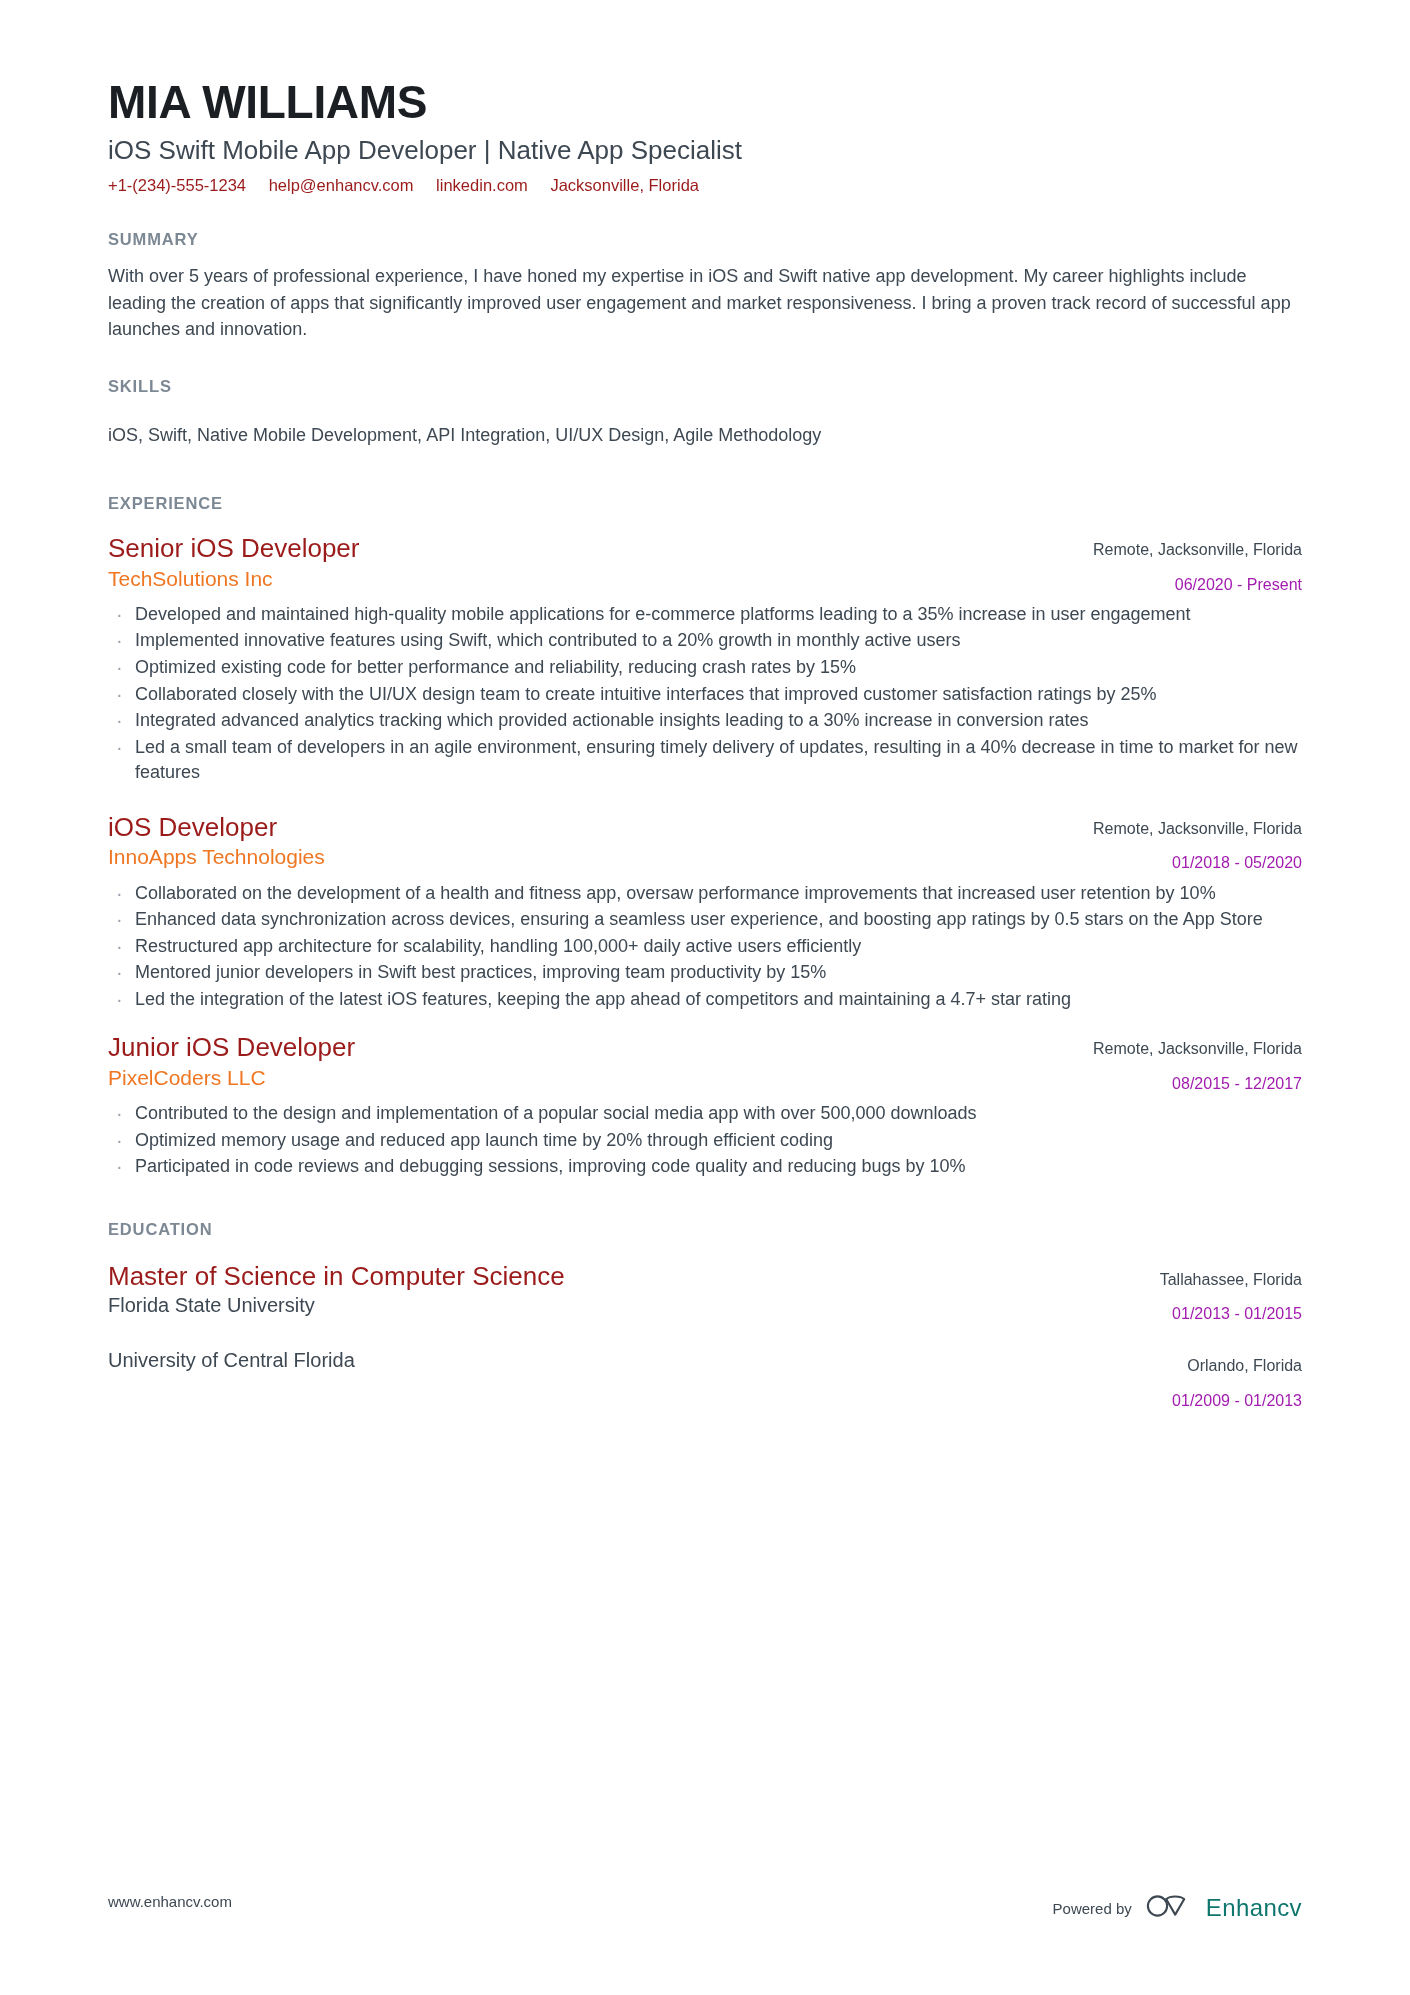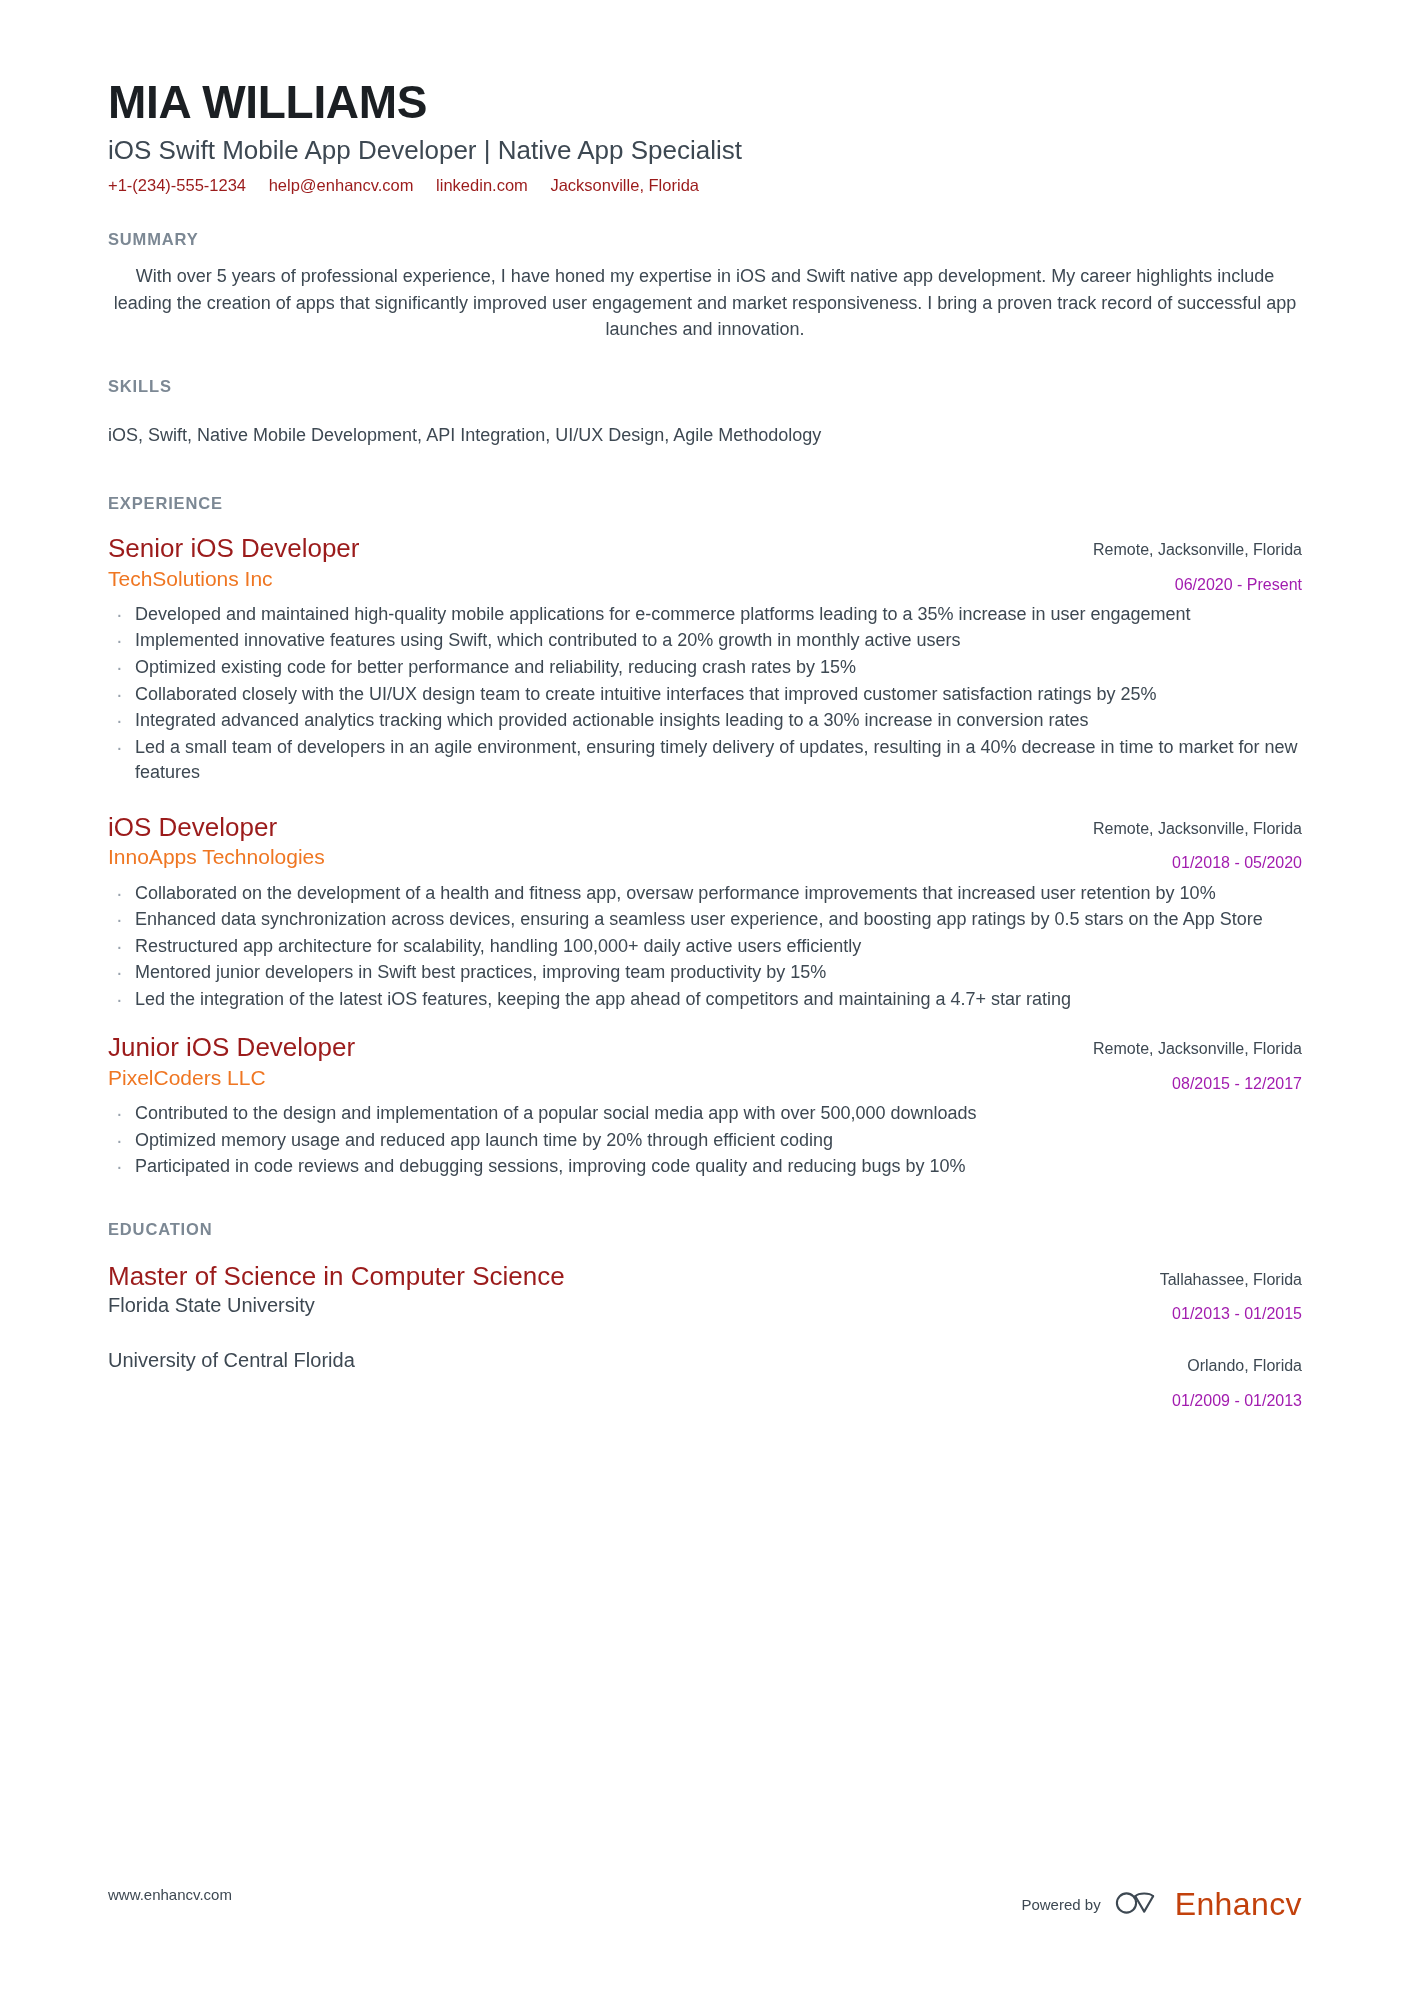--- a/index.html
+++ b/index.html
@@ -65,21 +65,20 @@
     color: #7c8894;
     text-transform: uppercase;
   }
 
   .section-body { margin-top: 14px; }
 
   .paragraph {
     font-size: 18px;
     line-height: 1.47;
     color: #3d4852;
-    text-align: center;
   }
 
   .skills-line {
     font-size: 18px;
     line-height: 1.47;
     color: #3d4852;
     margin-top: 26px;
   }
 
   
@@ -178,22 +177,22 @@
   }
 
   .powered-by {
     font-size: 15px;
     color: #3d4852;
   }
 
   .brand-mark { display: block; }
 
   .brand-name {
-    font-size: 32px;
-    color: #c2410c;
+    font-size: 24px;
+    color: #0f766e;
     letter-spacing: 0.4px;
   }
 </style>
 </head>
 <body>
 
 <div class="page">
 
   <div class="header">
     <h1 class="full-name">MIA WILLIAMS</h1>

